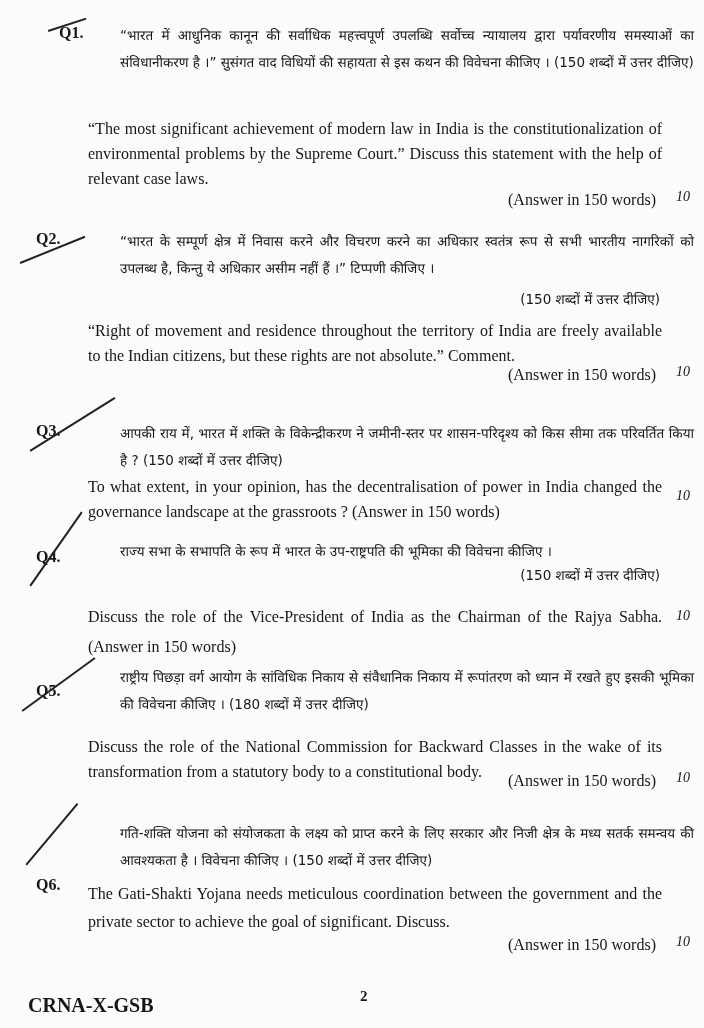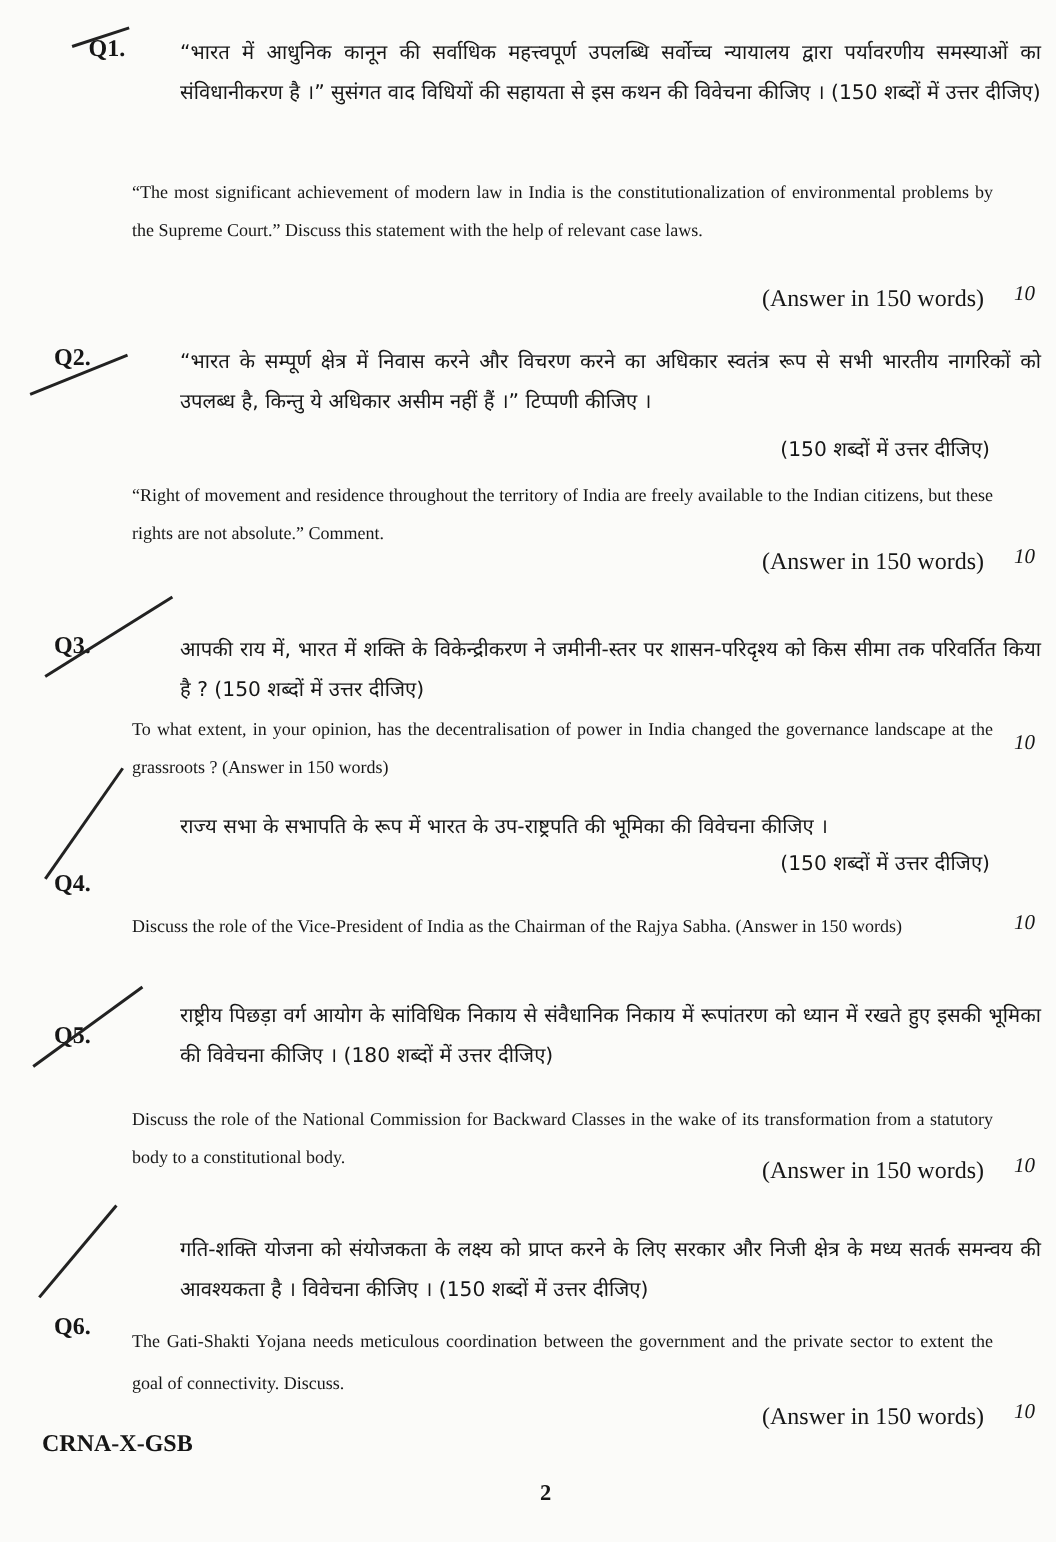--- a/index.html
+++ b/index.html
@@ -23,29 +23,29 @@
     position: absolute; left: 88px; width: 574px;
     font-family: "DejaVu Sans", sans-serif; font-size: 13.5px; line-height: 27px;
     text-align: justify;
     margin-left: 32px;
   }
   .hi-right {
     position: absolute; right: 44px; font-family: "DejaVu Sans", sans-serif; font-size: 13.5px;
   }
   .en {
     position: absolute; left: 88px; width: 574px;
-    font-size: 12px; line-height: 25px; text-align: justify;
+    font-size: 16px; line-height: 25px; text-align: justify;
   }
   .ans {
     position: absolute; right: 48px; font-size: 16px;
   }
   .marks {
     position: absolute; right: 14px; font-style: italic; font-size: 14px;
   }
-  .footer-code { position: absolute; left: 28px; top: 954px; font-weight: bold; font-size: 16px; }
+  .footer-code { position: absolute; left: 28px; top: 994px; font-weight: bold; font-size: 20px; }
   .page-num { position: absolute; left: 360px; top: 988px; font-weight: bold; font-size: 15px; }
 </style>
 </head>
 <body>
 
 <div class="page">
 
   <div class="q" style="top:0;">
     <span class="qnum" style="top:24px;left:30px;margin-left:29px;">Q1.</span>
     <div class="strike" style="left:48px;top:30px;width:40px;transform:rotate(-18deg);"></div>
@@ -67,41 +67,41 @@
 
   <div class="q" style="top:0;">
     <span class="qnum" style="top:422px;">Q3.</span>
     <div class="strike" style="left:30px;top:450px;width:100px;transform:rotate(-32deg);"></div>
     <div class="hi" style="top:420px;">आपकी राय में, भारत में शक्ति के विकेन्द्रीकरण ने जमीनी-स्तर पर शासन-परिदृश्य को किस सीमा तक परिवर्तित किया है ? (150 शब्दों में उत्तर दीजिए)</div>
     <div class="en" style="top:474px;">To what extent, in your opinion, has the decentralisation of power in India changed the governance landscape at the grassroots ? (Answer in 150 words)</div>
     <span class="marks" style="top:488px;">10</span>
   </div>
 
   <div class="q" style="top:0;">
-    <span class="qnum" style="top:581px;">Q4.</span>
+    <span class="qnum" style="top:548px;">Q4.</span>
     <div class="strike" style="left:30px;top:585px;width:90px;transform:rotate(-55deg);"></div>
     <div class="hi" style="top:538px;">राज्य सभा के सभापति के रूप में भारत के उप-राष्ट्रपति की भूमिका की विवेचना कीजिए ।</div>
     <span class="hi-right" style="top:566px;">(150 शब्दों में उत्तर दीजिए)</span>
     <div class="en" style="top:590px;line-height:30px;margin-top:12px;">Discuss the role of the Vice-President of India as the Chairman of the Rajya Sabha. (Answer in 150 words)</div>
     <span class="marks" style="top:608px;">10</span>
   </div>
 
   <div class="q" style="top:0;">
     <span class="qnum" style="top:682px;">Q5.</span>
     <div class="strike" style="left:22px;top:710px;width:90px;transform:rotate(-36deg);"></div>
     <div class="hi" style="top:664px;">राष्ट्रीय पिछड़ा वर्ग आयोग के सांविधिक निकाय से संवैधानिक निकाय में रूपांतरण को ध्यान में रखते हुए इसकी भूमिका की विवेचना कीजिए । (180 शब्दों में उत्तर दीजिए)</div>
     <div class="en" style="top:734px;">Discuss the role of the National Commission for Backward Classes in the wake of its transformation from a statutory body to a constitutional body.</div>
     <span class="ans" style="top:772px;">(Answer in 150 words)</span>
     <span class="marks" style="top:770px;">10</span>
   </div>
 
   <div class="q" style="top:0;">
     <span class="qnum" style="top:876px;">Q6.</span>
     <div class="strike" style="left:26px;top:864px;width:80px;transform:rotate(-50deg);"></div>
     <div class="hi" style="top:820px;">गति-शक्ति योजना को संयोजकता के लक्ष्य को प्राप्त करने के लिए सरकार और निजी क्षेत्र के मध्य सतर्क समन्वय की आवश्यकता है । विवेचना कीजिए । (150 शब्दों में उत्तर दीजिए)</div>
-    <div class="en" style="top:880px;line-height:28px;">The Gati-Shakti Yojana needs meticulous coordination between the government and the private sector to extent the goal of connectivity. Discuss.</div>
+    <div class="en" style="top:880px;line-height:28px;">The Gati-Shakti Yojana needs meticulous coordination between the government and the private sector to achieve the goal of significant. Discuss.</div>
     <span class="ans" style="top:936px;">(Answer in 150 words)</span>
     <span class="marks" style="top:934px;">10</span>
   </div>
 
   <span class="footer-code">CRNA-X-GSB</span>
   <span class="page-num">2</span>
 </div>
 
 </body></html>

